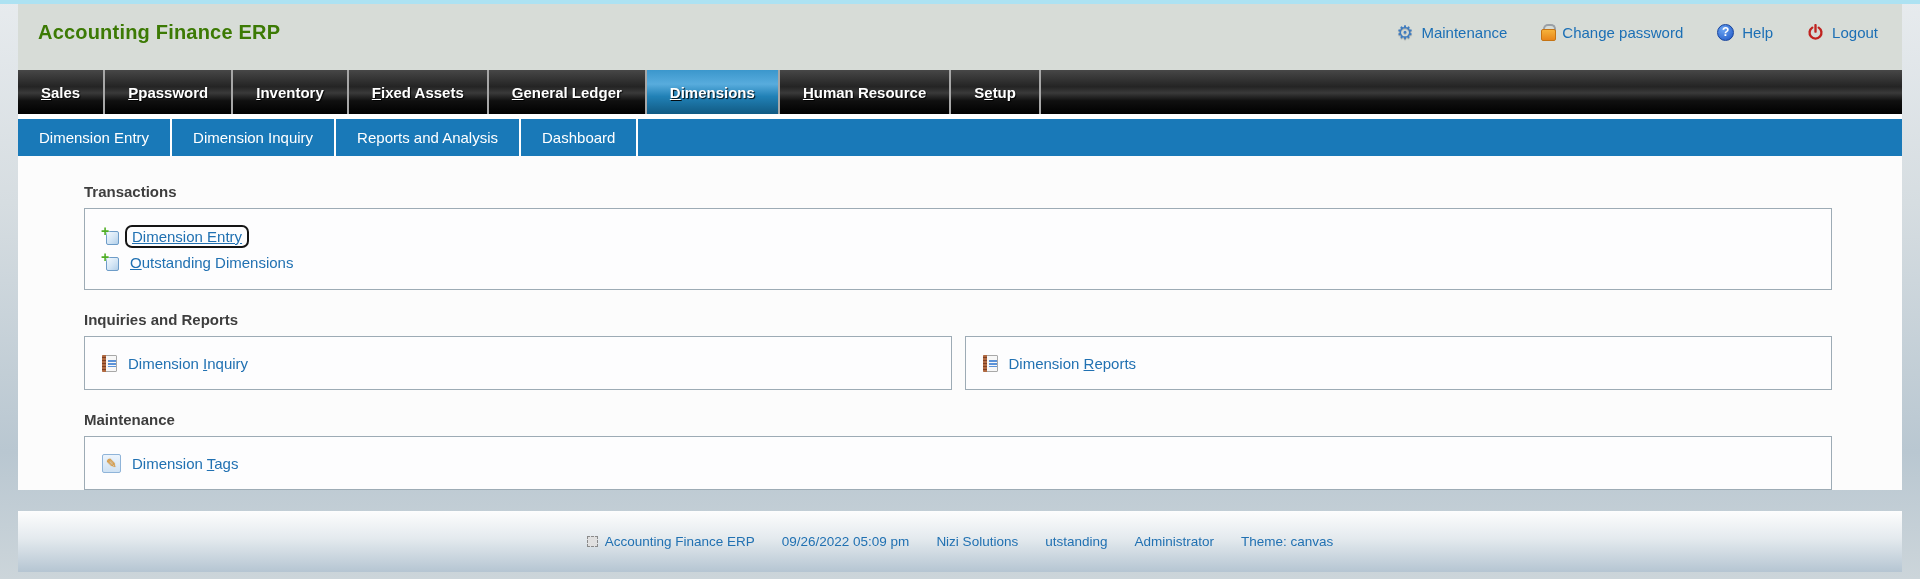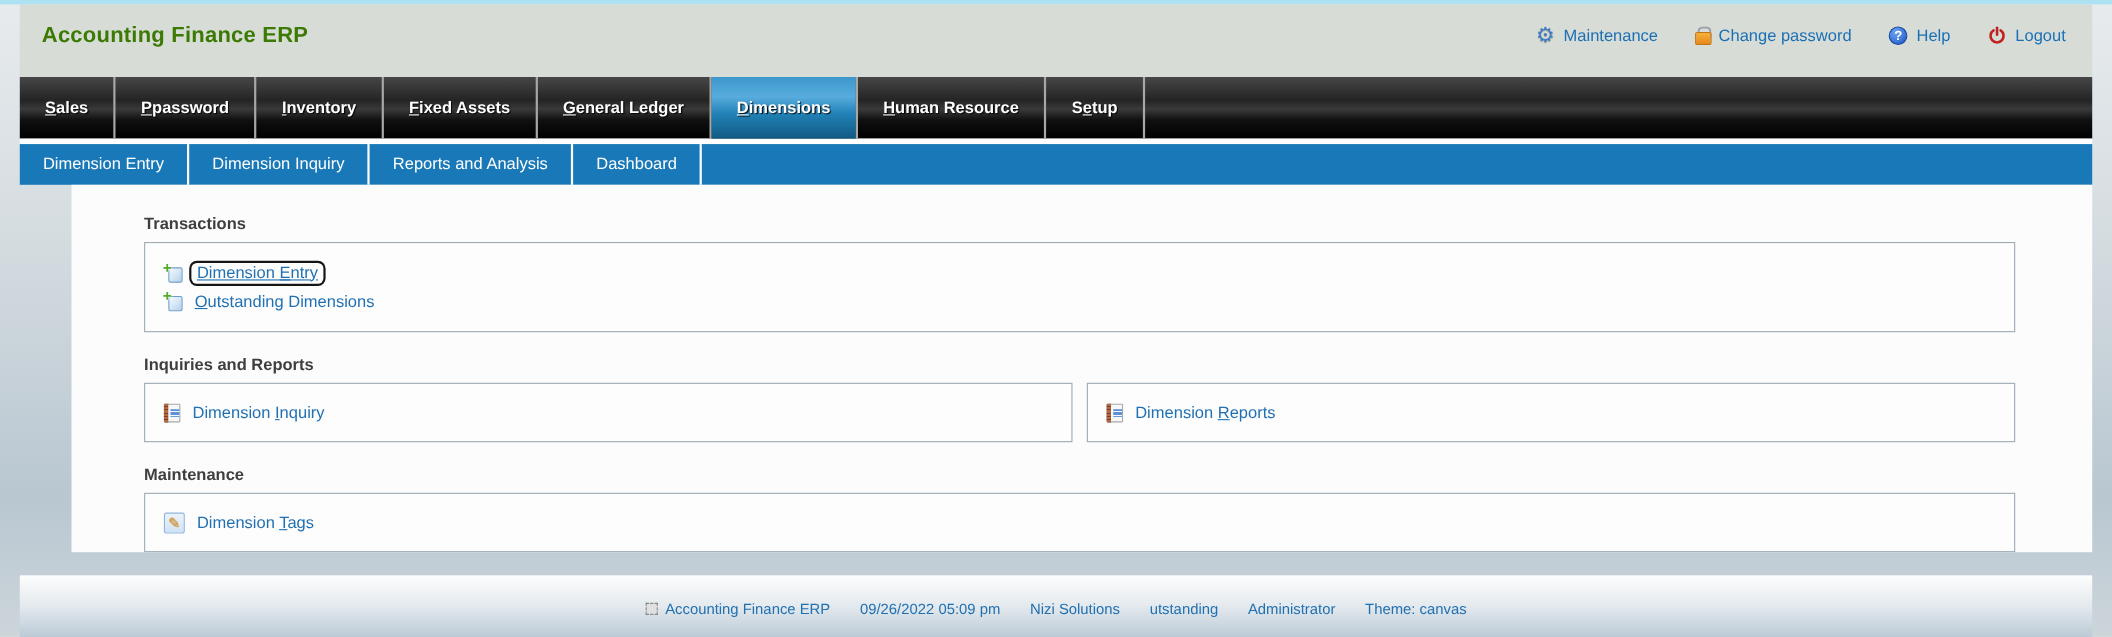--- a/index.html
+++ b/index.html
@@ -28,21 +28,21 @@
     border: 2px solid #9aa0a6; border-bottom: none; border-radius: 5px 5px 0 0; }
   .lock::after { content:""; position: absolute; bottom: 0; left: 0; width: 13px; height: 10px;
     background: linear-gradient(#f6b23a, #e8861a); border: 1px solid #c57413; border-radius: 2px; }
   .help-badge { width: 17px; height: 17px; border-radius: 50%;
     background: radial-gradient(circle at 35% 30%, #6aa4f2, #1d55c4); border: 1px solid #14429c;
     color: #fff; font-weight: bold; font-size: 12px; display: flex; align-items: center; justify-content: center; }
   .power-svg { width: 17px; height: 17px; display: block; }
 
   
   .mainnav {
-    height: 56px; display: flex; align-items: stretch;
+    height: 44px; display: flex; align-items: stretch;
     background: linear-gradient(180deg, #474747 0%, #242424 38%, #3a3a3a 52%, #101010 70%, #000 100%);
   }
   .tab {
     display: flex; align-items: center; padding: 0 23px;
     color: #fff; font-weight: bold; font-size: 15px;
     border-right: 2px solid #a7a7a7; cursor: pointer;
     text-shadow: 1px 1px 1px rgba(0,0,0,.9); white-space: nowrap;
   }
   .tab .key { text-decoration: underline; }
   .tab.active {
@@ -52,21 +52,21 @@
   .nav-gap { height: 5px; background: #ffffff; }
 
   
   .subnav { height: 37px; background: #1979b8; display: flex; align-items: stretch; }
   .subitem {
     display: flex; align-items: center; padding: 0 21px;
     color: #fff; font-size: 15px; border-right: 2px solid #fff; cursor: pointer; white-space: nowrap;
   }
 
   
-  .content { background: #fcfcfc; padding: 21px 70px 0 66px; margin-left: 47px; }
+  .content { background: #fcfcfc; padding: 21px 70px 0 66px; }
   .section-heading { font-size: 15px; font-weight: bold; color: #3e3e3e; margin: 6px 0 8px 0; }
   .panel {
     border: 1px solid #9dabb5; background: #fdfdfe; padding: 13px 17px; margin-bottom: 21px;
   }
   .panel.tall { padding: 14px 17px; }
   .two-col { display: flex; gap: 13px; margin-bottom: 21px; }
   .two-col .panel { flex: 1; margin-bottom: 0; }
   .link-row { display: flex; align-items: center; gap: 11px; height: 26px; }
   .content a.applink { color: #2171b2; font-size: 15px; text-decoration: none; cursor: pointer; white-space: nowrap; }
   .content a.applink .key { text-decoration: underline; }

